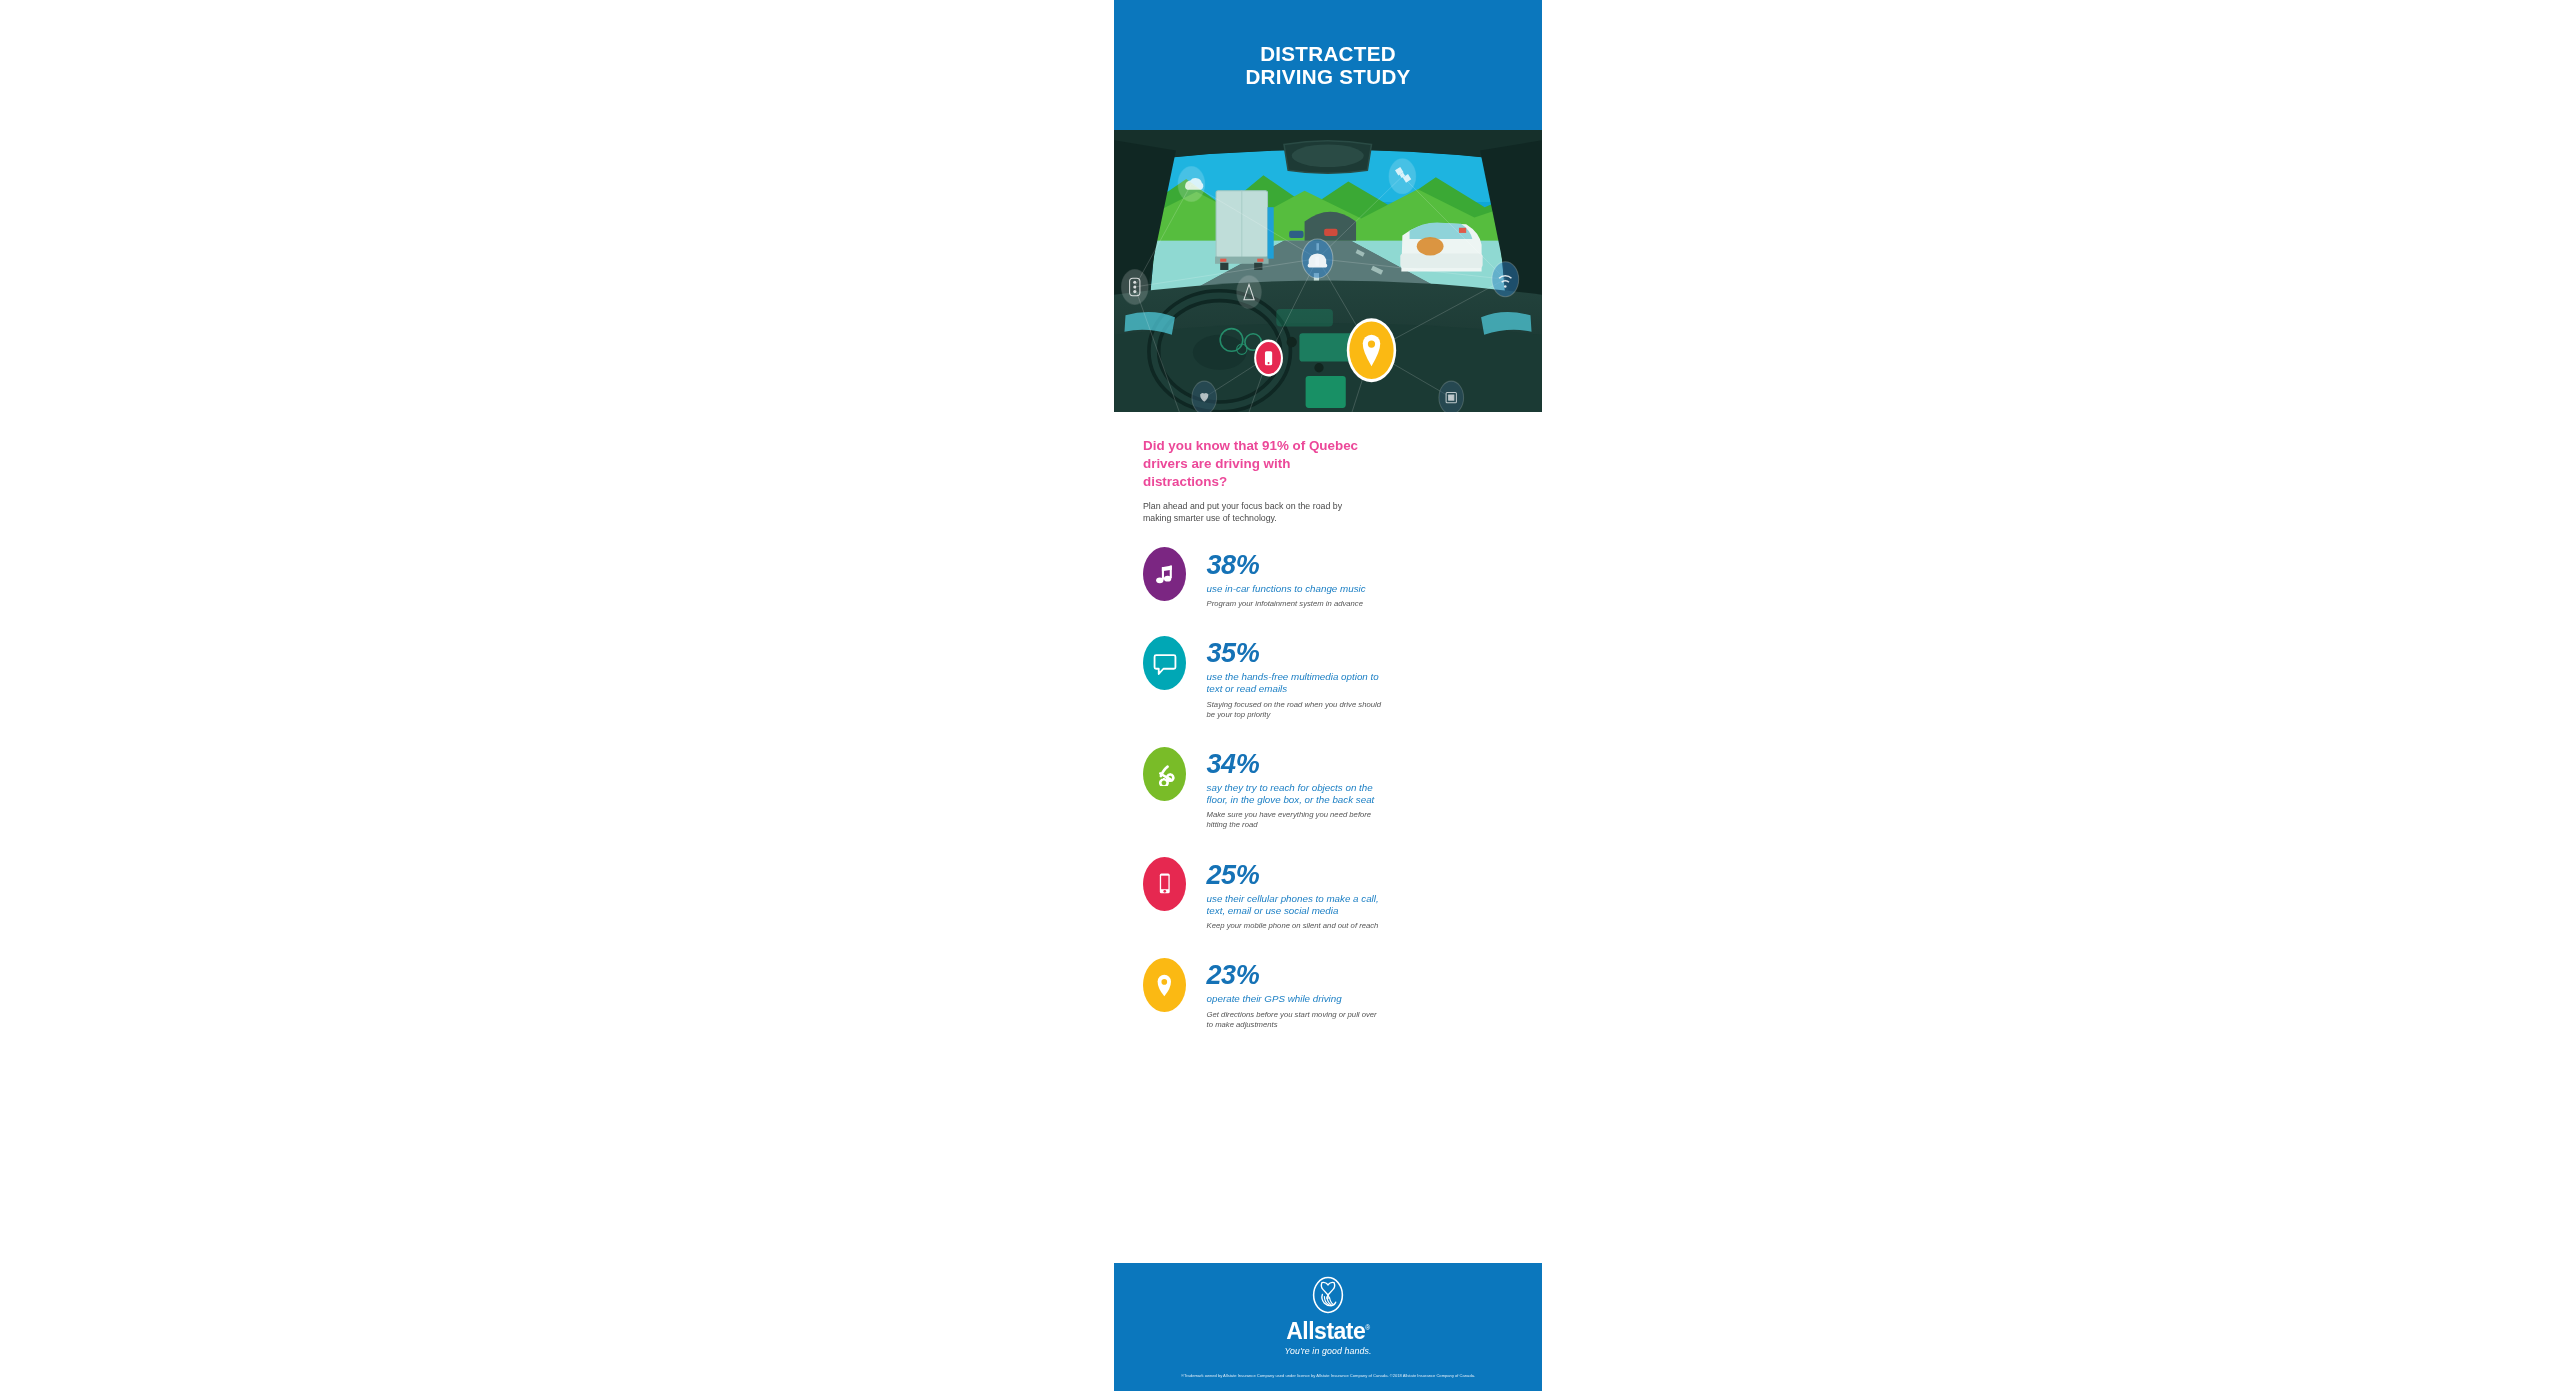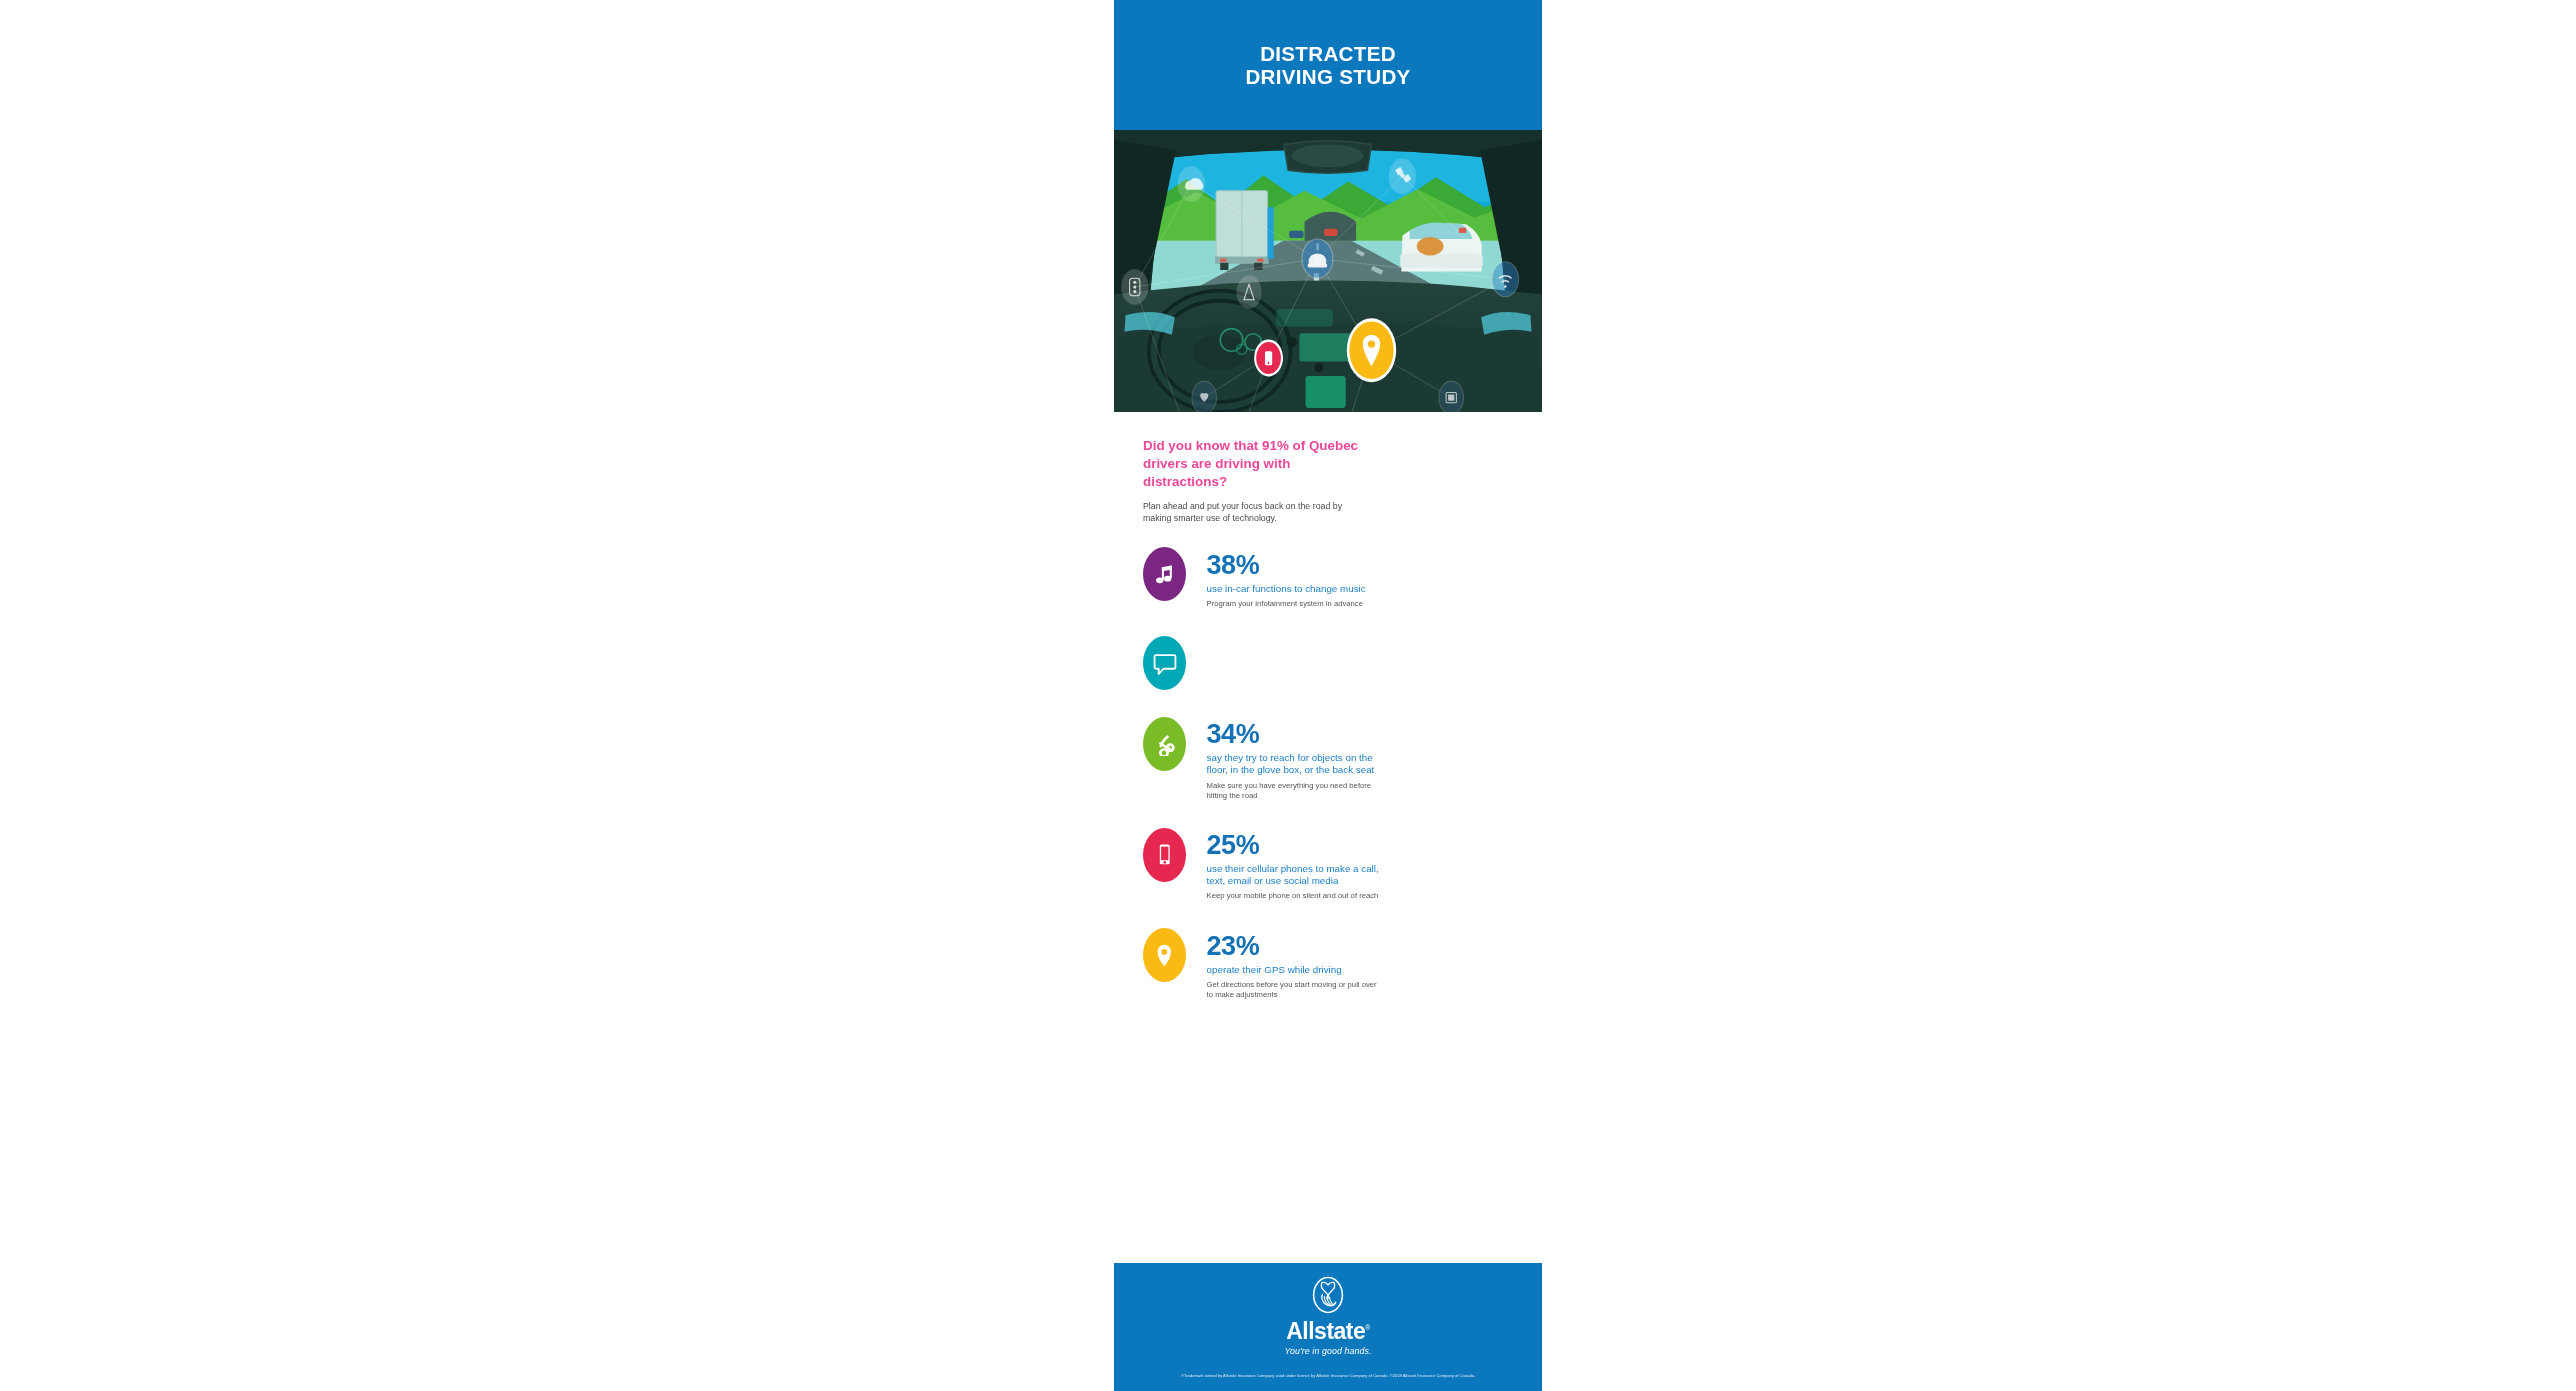--- a/index.html
+++ b/index.html
@@ -60,21 +60,21 @@
     margin-bottom:27px;
   }
   .stat-icon{
     flex:0 0 auto;
     width:43px;height:54px;
     border-radius:50%;
     display:flex;align-items:center;justify-content:center;
     margin-right:20.6px;
   }
   .stat-icon svg{display:block;}
-  .stat-body{flex:1 1 auto;padding-top:4.1px;}
+  .stat-body{flex:1 1 auto;padding-top:4.1px;font-style:italic;}
   .stat-pct{
     color:#1572B6;font-size:27px;font-weight:bold;
     line-height:1;margin:0 0 4.1px 0;letter-spacing:-0.5px;
   }
   .stat-desc{
     color:#1B7FC4;font-size:9.8px;line-height:1.25;
     margin:0 0 4.1px 0;max-width:180px;
   }
   .stat-tip{
     color:#555555;font-size:7.7px;line-height:1.30;
@@ -334,20 +334,25 @@
           <div class="stat-tip">Program your infotainment system in advance</div>
         </div>
       </div>
 
       <div class="stat">
         <div class="stat-icon" style="background:#00A7B5">
           <svg width="24" height="24" viewBox="0 0 46 46">
             <path d="M6,8 h34 a3,3 0 0 1 3,3 v20 a3,3 0 0 1 -3,3 h-20 l-9,10 v-10 h-5 a3,3 0 0 1 -3,-3 v-20 a3,3 0 0 1 3,-3 z" fill="none" stroke="#ffffff" stroke-width="3.5" stroke-linejoin="round"></path>
           </svg>
         </div>
+        <div class="stat-body">
+          <div class="stat-pct">35%</div>
+          <div class="stat-desc">use the hands-free multimedia option to text or read emails</div>
+          <div class="stat-tip">Staying focused on the road when you drive should be your top priority</div>
+        </div>
       </div>
 
       <div class="stat">
         <div class="stat-icon" style="background:#79BC28">
           <svg width="24" height="24" viewBox="0 0 46 46">
             <g fill="none" stroke="#ffffff" stroke-width="5" stroke-linecap="round">
               <path d="M28,9 C22,13 18,20 15,27"></path>
               <path d="M14,22 C20,26 27,30 33,33"></path>
               <path d="M21,33 a7,7 0 1 1 -0.1,0"></path>
               <path d="M33,24 a6,6 0 1 1 -0.1,0"></path>

